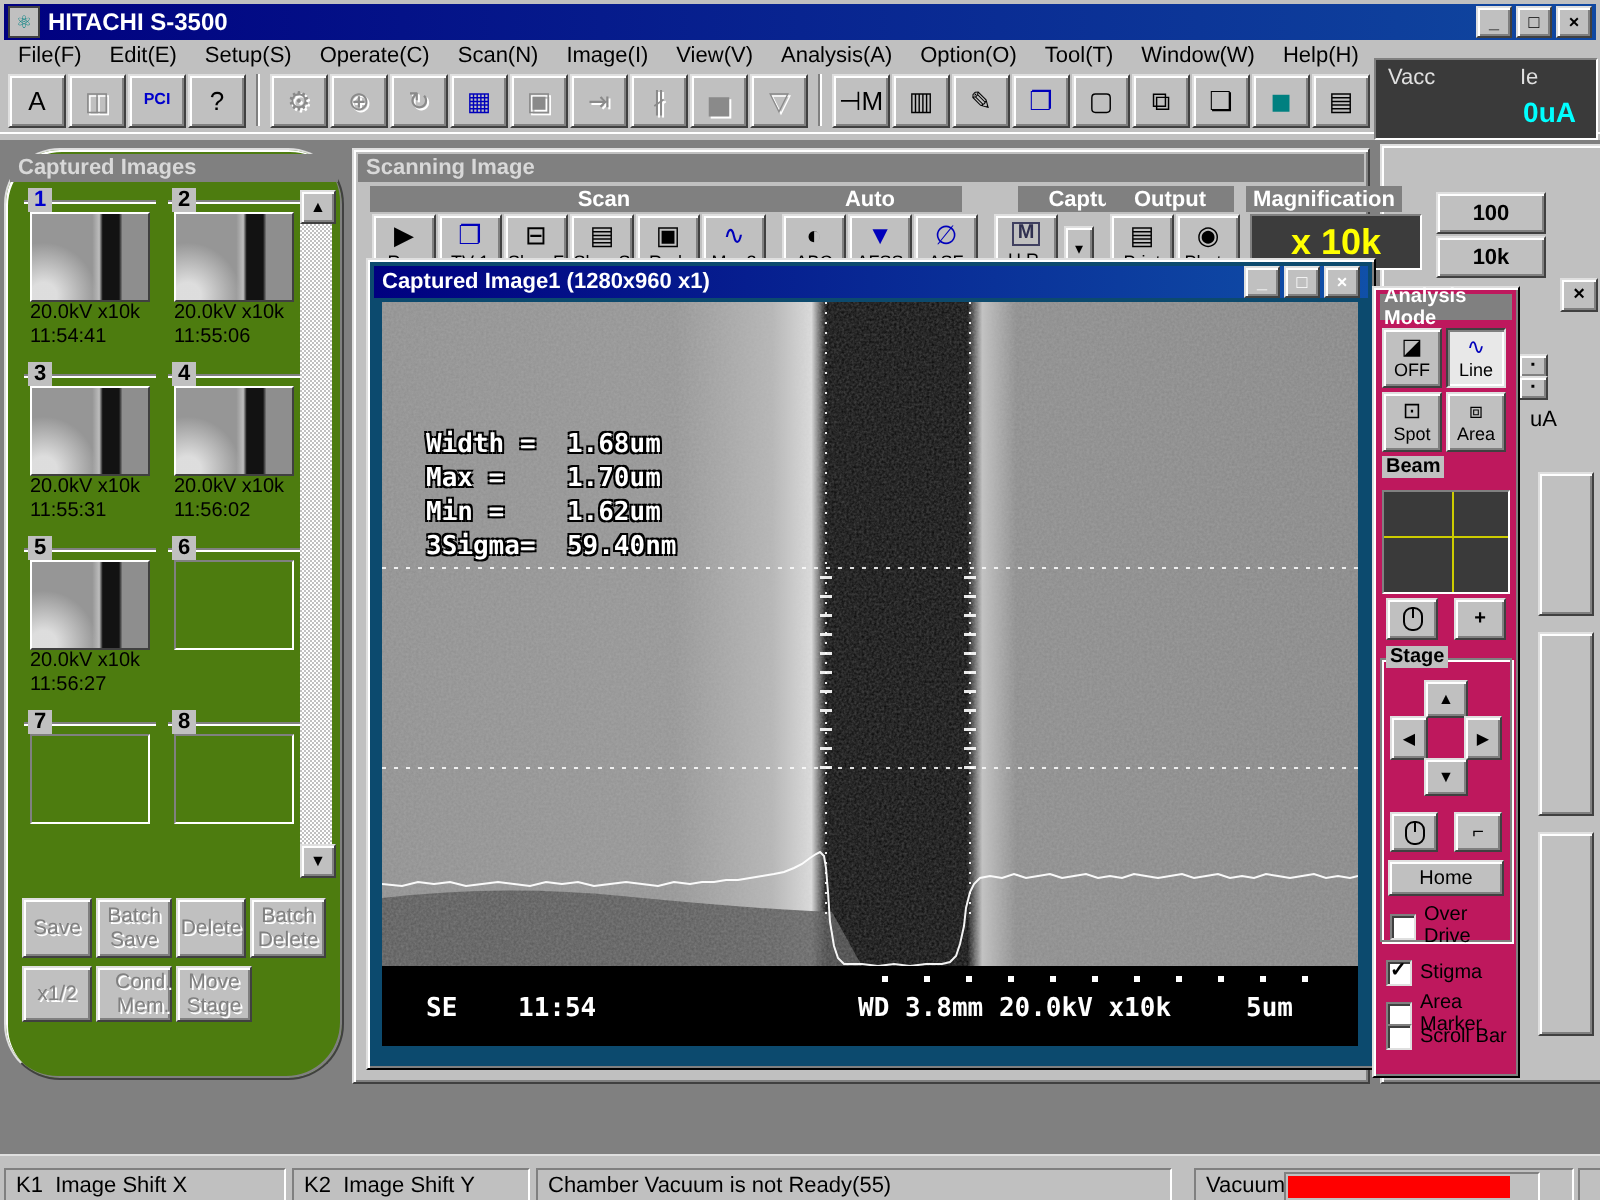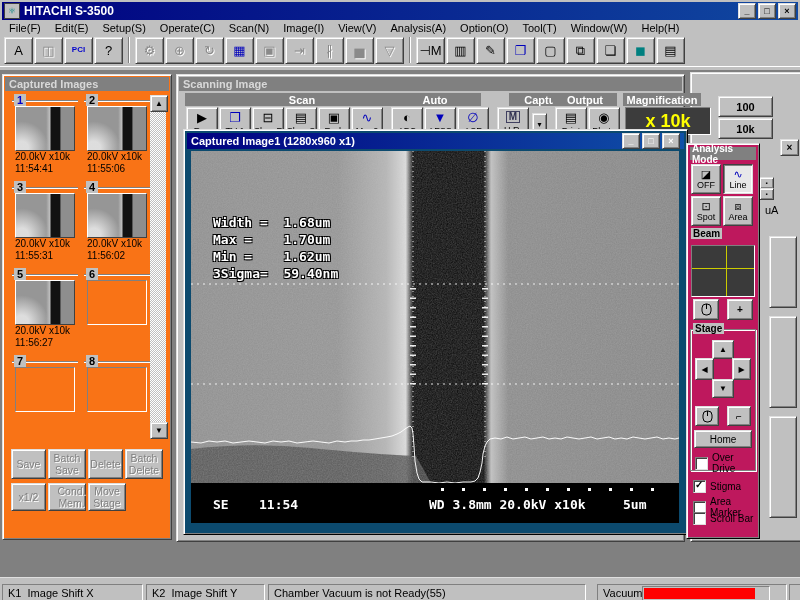--- a/index.html
+++ b/index.html
@@ -45,21 +45,21 @@
   .tcell{position:absolute;width:68px;height:84px;}
   .tcell::before{content:"";position:absolute;left:1px;right:1px;top:5px;border-top:1px solid #808080;box-shadow:0 1px 0 #fff;}
   .tnum{position:absolute;left:3px;top:-1px;background:#c0c0c0;padding:0 3px;font-weight:bold;font-size:11px;}
   .tnum.sel{color:#0000cc;}
   .thumb-img{position:absolute;left:4px;top:11px;width:58px;height:43px;border:1px solid;border-color:#fff #404040 #404040 #fff;}
   .tcell.filled .thumb-img{background:
      radial-gradient(circle at 10% 95%, rgba(225,225,225,.95) 0 10%, transparent 40%),
      linear-gradient(90deg,#969696 0 52%,#bdbdbd 58%,#121212 61% 75%,#8e8e8e 78% 100%);}
   .tcell.empty .thumb-img{background:transparent;border-color:#808080 #fff #fff #808080;}
   .tlab{position:absolute;left:4px;font-size:10px;white-space:pre;}
-  .cis{background:#f97316;}
+  .cis{background:#4d7c0f;border-radius:28px;}
   .cibtn{font-size:10.5px;line-height:1.15;text-align:center;color:#808080;text-shadow:1px 1px 0 #fff;
          display:flex;align-items:center;justify-content:center;padding:1px;box-sizing:border-box;}
   
   .sb{left:147px;top:20px;width:16px;height:344px;background:repeating-conic-gradient(#fff 0 25%,#c0c0c0 0 50%) 0 0/2px 2px;}
   .sbb{position:absolute;left:0;width:16px;height:15px;font-size:8px;display:flex;align-items:center;justify-content:center;}
   
   .scanwin{left:176px;top:74px;width:507px;height:466px;}
   .ghead{position:absolute;height:13px;background:#808080;color:#fff;font-weight:bold;font-size:11px;
          display:flex;align-items:center;justify-content:center;}
   .sgbtn{width:32px;height:38px;display:flex;flex-direction:column;align-items:center;justify-content:flex-start;padding-top:3px;box-sizing:border-box;font-size:13px;line-height:1;}
@@ -228,20 +228,25 @@
         <div class="tbtn raised">
           <span class="g teal">◼</span>
         </div>
         <div class="tbtn raised">
           <span class="g">▤</span>
         </div>
       </div>
   </div>
   <div class="abs toolbaredge"></div>
 
+  <div class="abs vacc">
+    <span class="vl">Vacc</span>
+    <span class="il">Ie</span>
+    <span class="iv" style="color:#00ffff;">0uA</span>
+  </div>
 
   <div class="abs mdi"></div>
 
   <div class="abs fragwin raised">
     <div class="abs raised" style="left:89px;top:66px;width:17px;height:15px;display:flex;align-items:center;justify-content:center;font-weight:bold;font-size:10px;">
         <span>×</span>
       </div>
     <div class="abs raised" style="left:68px;top:104px;width:13px;height:10px;font-size:6px;display:flex;align-items:center;justify-content:center;">▪</div>
     <div class="abs raised" style="left:68px;top:115px;width:13px;height:10px;font-size:6px;display:flex;align-items:center;justify-content:center;">▪</div>
     <div class="abs" style="left:74px;top:131px;font-size:11px;">uA</div>

